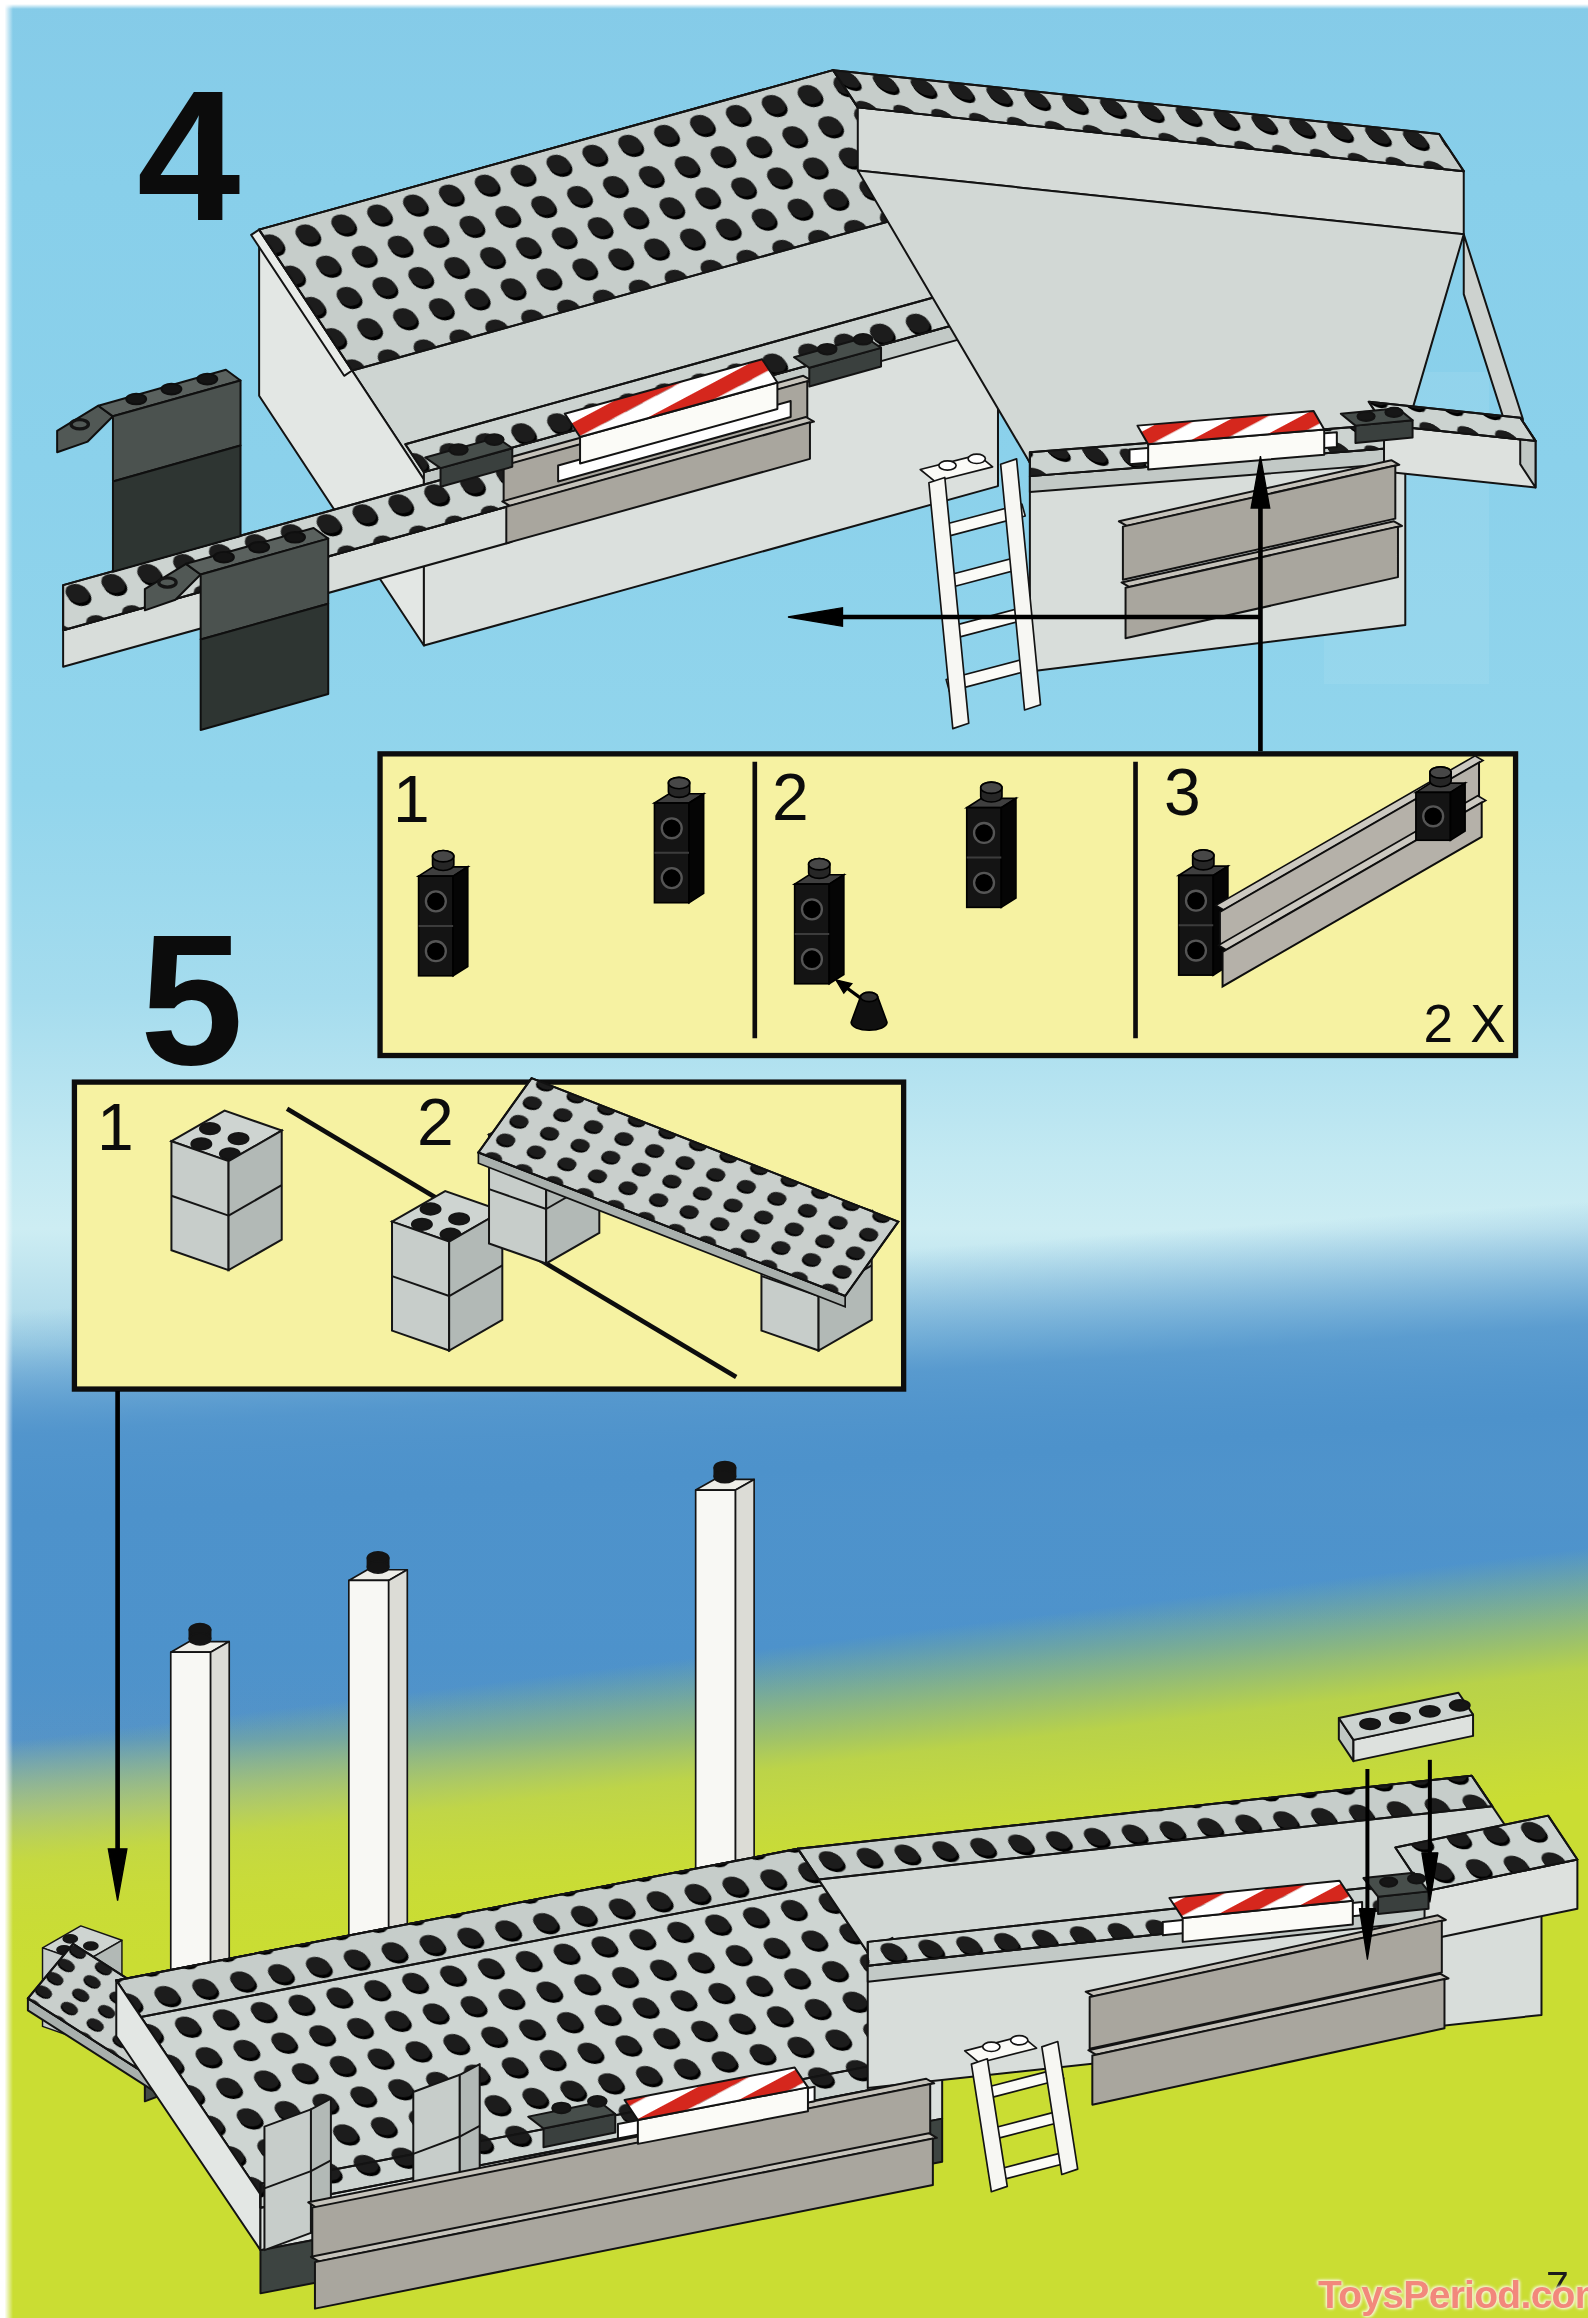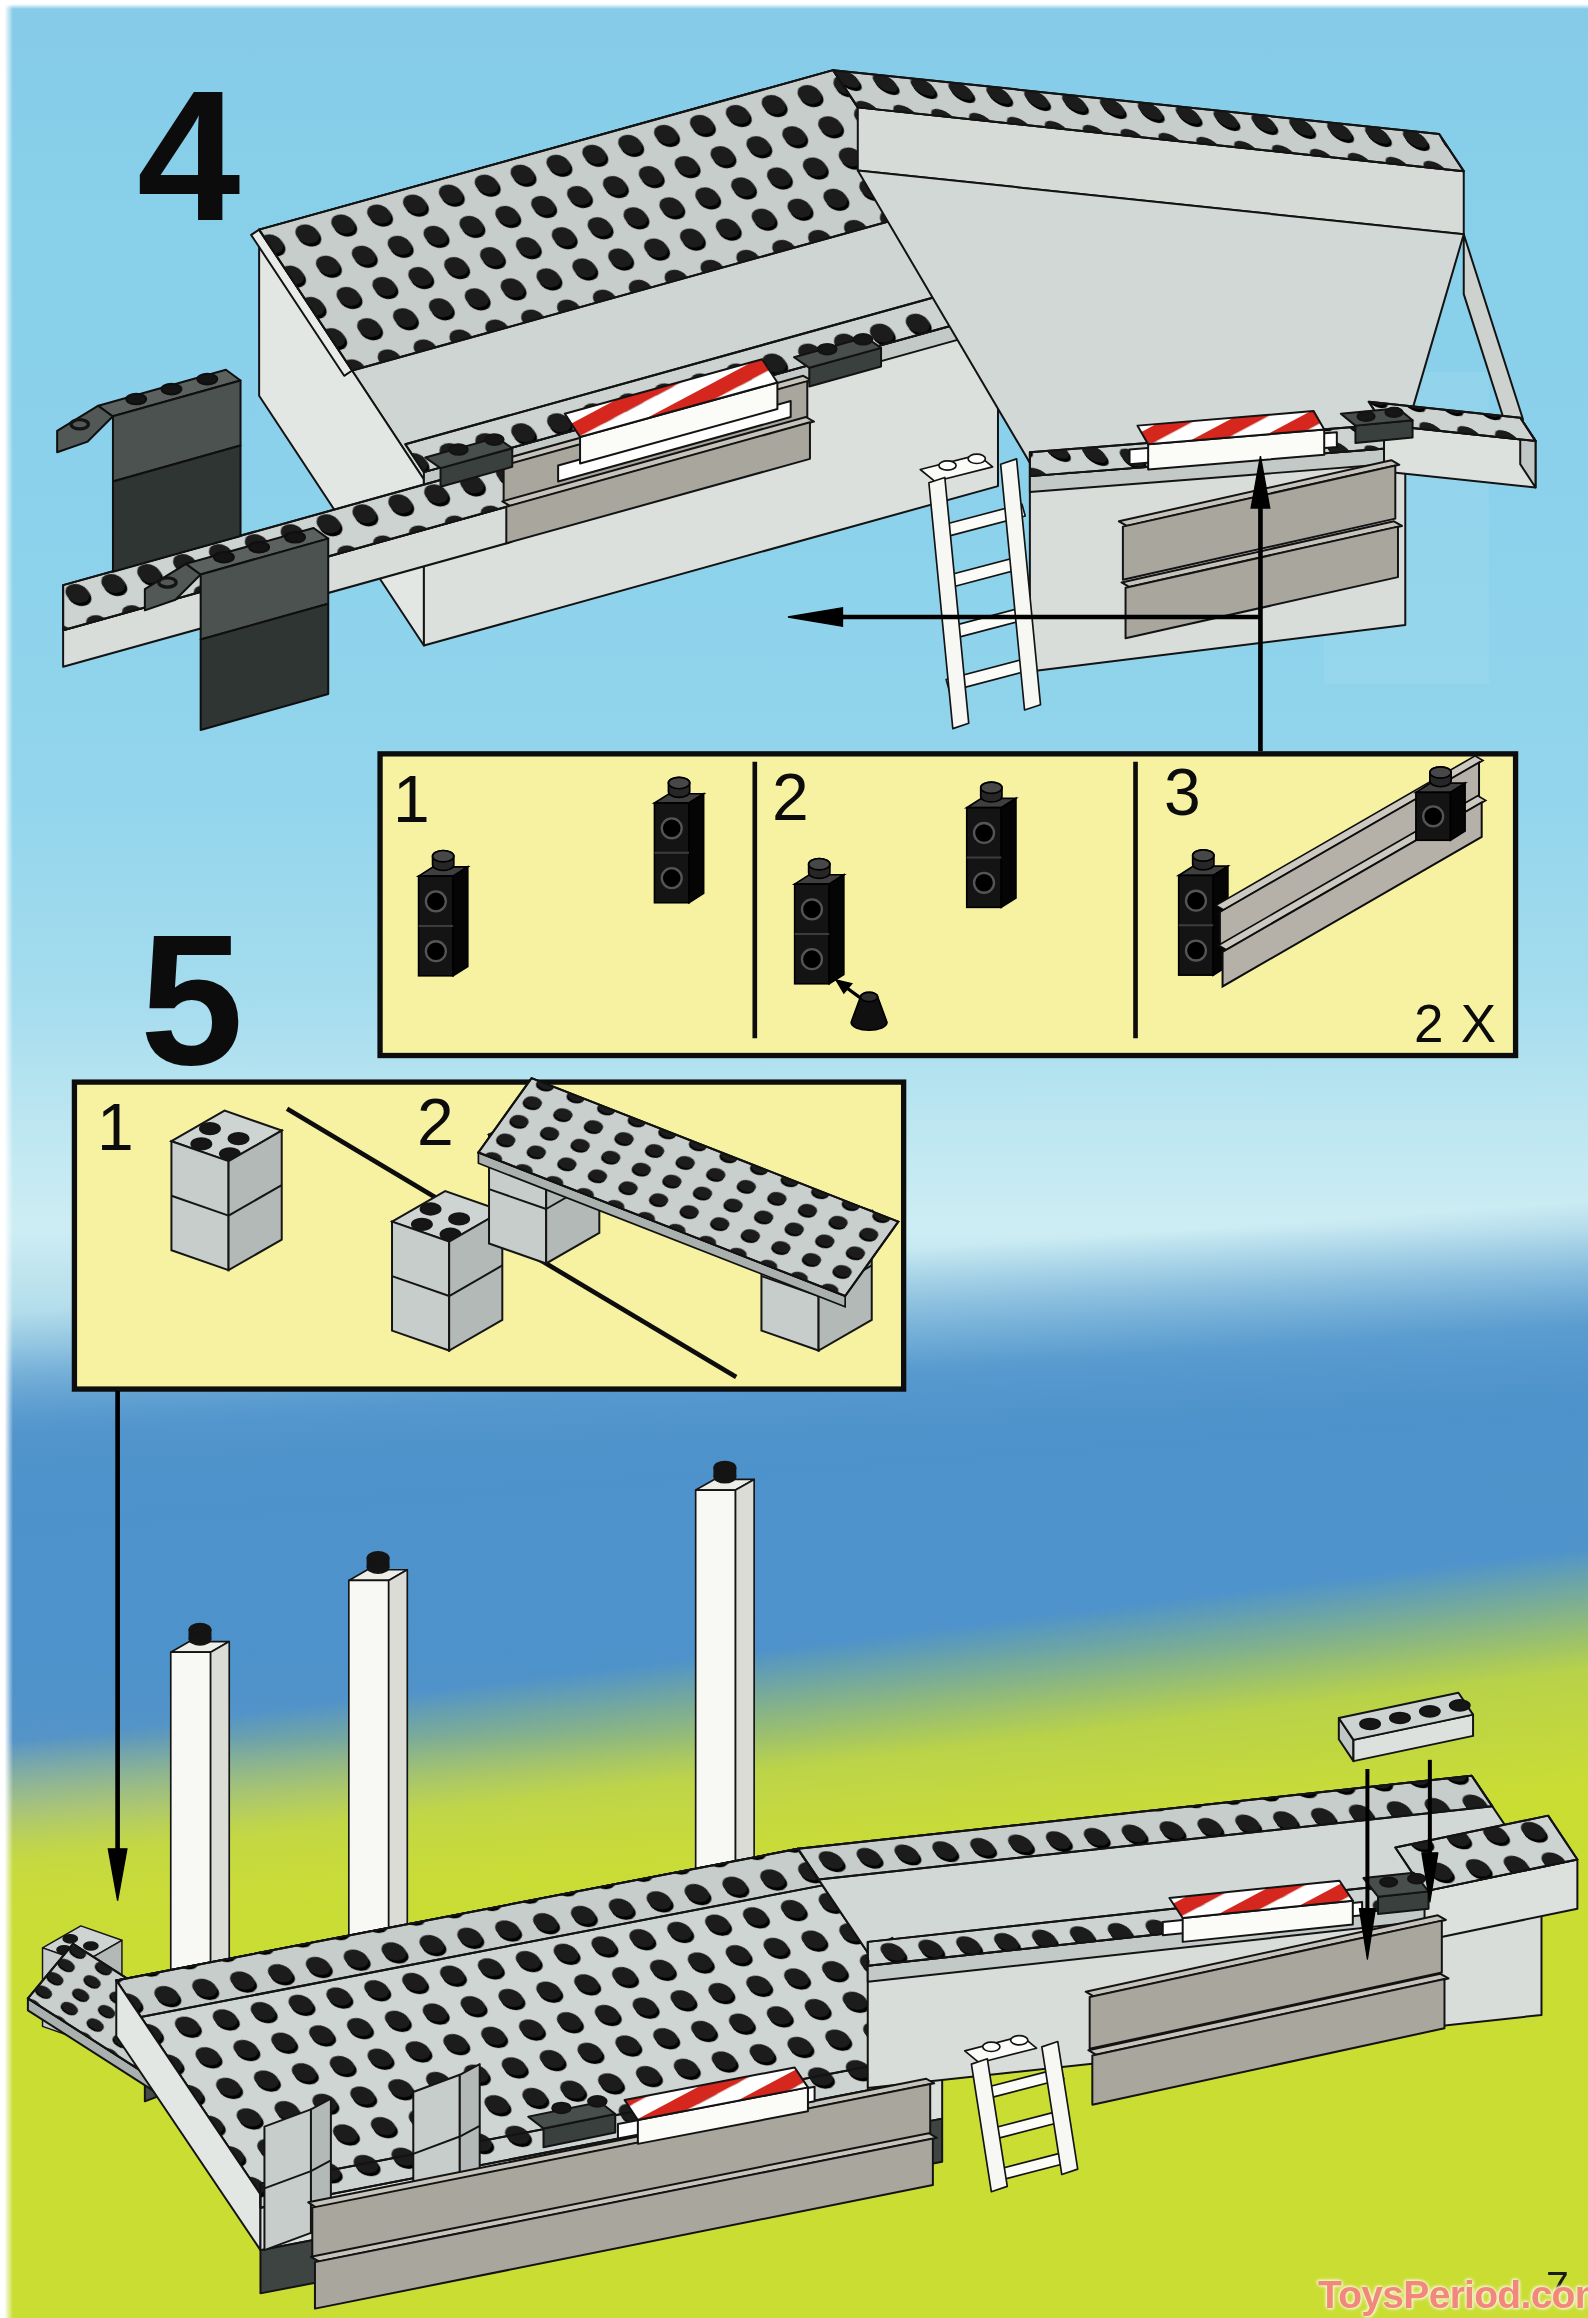--- a/index.html
+++ b/index.html
@@ -37,21 +37,21 @@
   .lbl{position:absolute;color:#0c0c0c;line-height:1;white-space:pre;}
   .step-num{font-size:186px;font-weight:700;letter-spacing:-4px;}
   .n4{left:137px;top:63px;}
   .n5{left:140px;top:907px;}
   .sec-num{font-size:66px;font-weight:400;}
   .b1s1{left:393px;top:766px;}
   .b1s2{left:772px;top:764px;}
   .b1s3{left:1164px;top:759px;}
   .b2s1{left:97px;top:1094px;}
   .b2s2{left:417px;top:1089px;}
-  .qty{left:1414px;top:997px;width:93px;font-size:53px;font-weight:400;text-align:left;letter-spacing:1.3px;}
+  .qty{left:1414px;top:997px;width:93px;font-size:53px;font-weight:400;text-align:right;letter-spacing:1.3px;}
   .pagenum{left:1546px;top:2266px;font-size:41px;color:#1c1c1c;}
   .watermark{
     left:1318px;top:2275px;font-size:39px;font-weight:700;letter-spacing:-0.7px;
     color:var(--c-watermark,#f2887c);
     text-shadow:0 0 2px #f4f6cc, 0 0 4.7px #f4f6cc, 1.3px 1.3px 2.7px rgba(244,246,204,.95), -1.3px -1.3px 2.7px rgba(244,246,204,.95);
   }
 </style>
 </head>
 <body>
 

